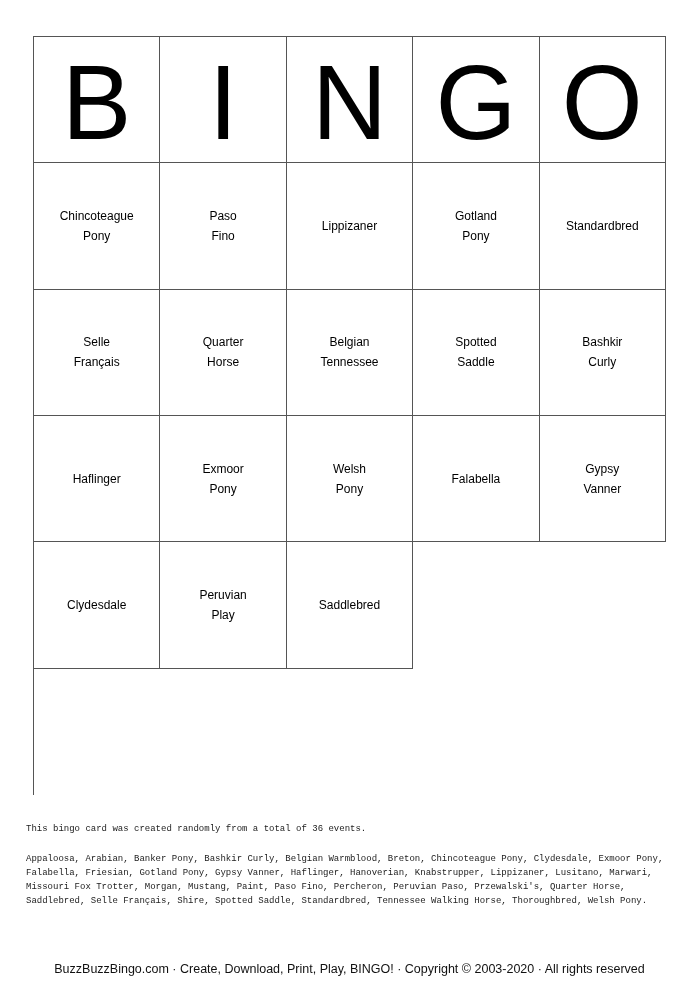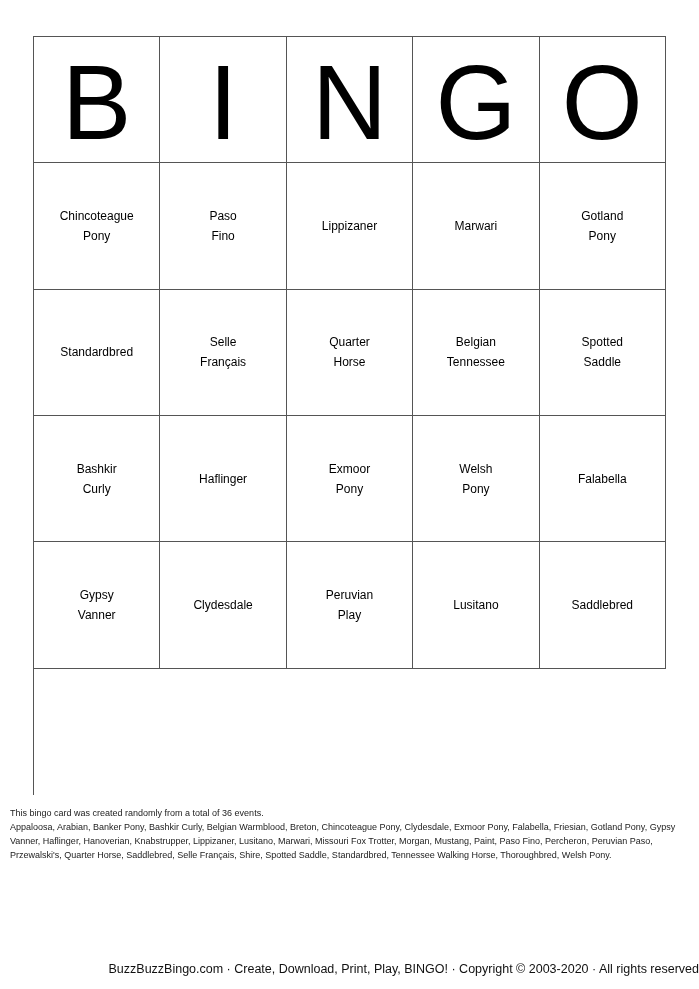--- a/index.html
+++ b/index.html
@@ -55,27 +55,27 @@
     }
     .caption {
       position: absolute;
       left: 10px;
       top: 806px;
       width: 685px;
       font-size: 9px;
       line-height: 14px;
       color: #222;
     }
-    .caption p { margin: 0; }
+    .caption p { margin: 16px; font-family: Liberation Mono, monospace; }
     .footer {
       position: absolute;
       left: 0;
       top: 962px;
       width: 699px;
-      text-align: right;
+      text-align: center;
       font-size: 12.5px;
       color: #111;
     }
   </style>
 </head>
 <body>
 
 <div class="card">
 
   <div class="cell header-cell">
@@ -92,21 +92,20 @@
     </div>
   <div class="cell header-cell">
       <span>O</span>
     </div>
 
   <div class="cell body-cell">Chincoteague
 Pony</div>
   <div class="cell body-cell">Paso
 Fino</div>
   <div class="cell body-cell">Lippizaner</div>
-  <div class="cell body-cell">Marwari</div>
 
   <div class="cell body-cell">Gotland
 Pony</div>
   <div class="cell body-cell">Standardbred</div>
   <div class="cell body-cell">Selle
 Français</div>
   <div class="cell body-cell">Quarter
 Horse</div>
 
   <div class="cell body-cell">Belgian
@@ -121,21 +120,20 @@
 Pony</div>
   <div class="cell body-cell">Welsh
 Pony</div>
   <div class="cell body-cell">Falabella</div>
 
   <div class="cell body-cell">Gypsy
 Vanner</div>
   <div class="cell body-cell">Clydesdale</div>
   <div class="cell body-cell">Peruvian
 Play</div>
-  <div class="cell body-cell">Lusitano</div>
   <div class="cell body-cell">Saddlebred</div>
 </div>
 
 <div class="caption">
   <p>This bingo card was created randomly from a total of 36 events.</p>
   <p>Appaloosa, Arabian, Banker Pony, Bashkir Curly, Belgian Warmblood, Breton, Chincoteague Pony, Clydesdale, Exmoor Pony, Falabella, Friesian, Gotland Pony, Gypsy Vanner, Haflinger, Hanoverian, Knabstrupper, Lippizaner, Lusitano, Marwari, Missouri Fox Trotter, Morgan, Mustang, Paint, Paso Fino, Percheron, Peruvian Paso, Przewalski's, Quarter Horse, Saddlebred, Selle Français, Shire, Spotted Saddle, Standardbred, Tennessee Walking Horse, Thoroughbred, Welsh Pony.</p>
 </div>
 
 <div class="footer">BuzzBuzzBingo.com · Create, Download, Print, Play, BINGO! · Copyright © 2003-2020 · All rights reserved</div>
 

